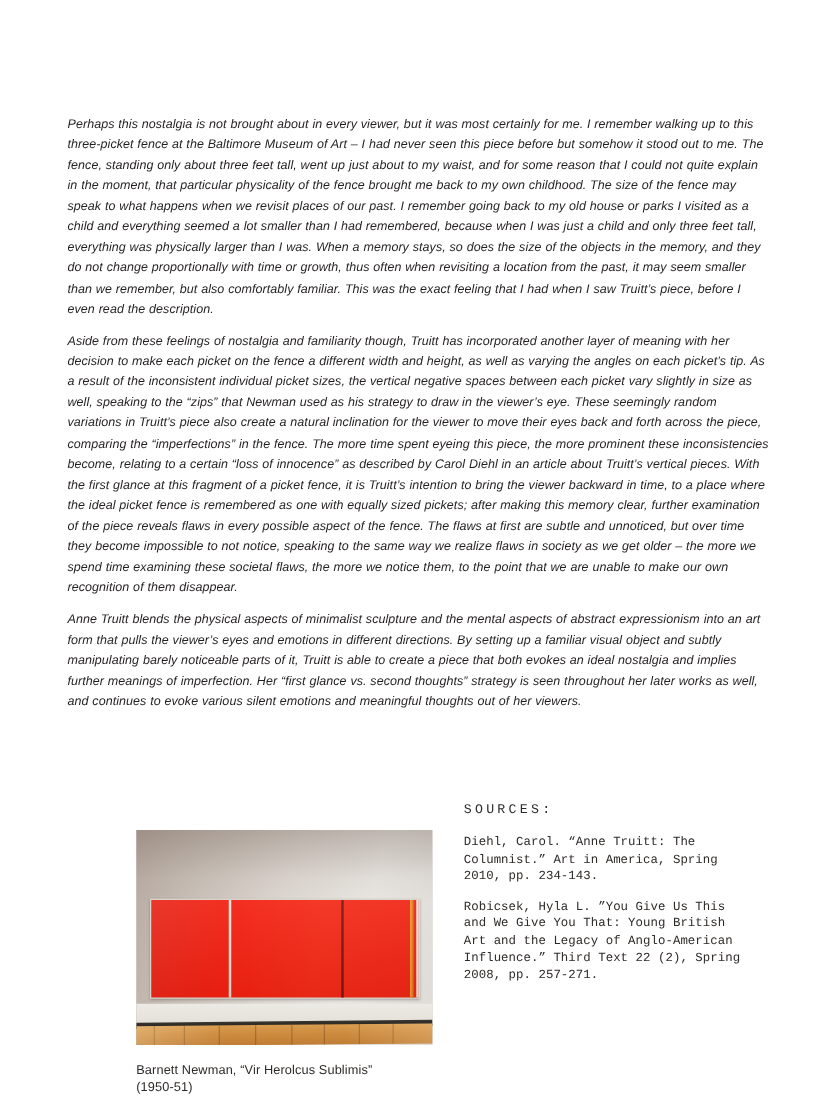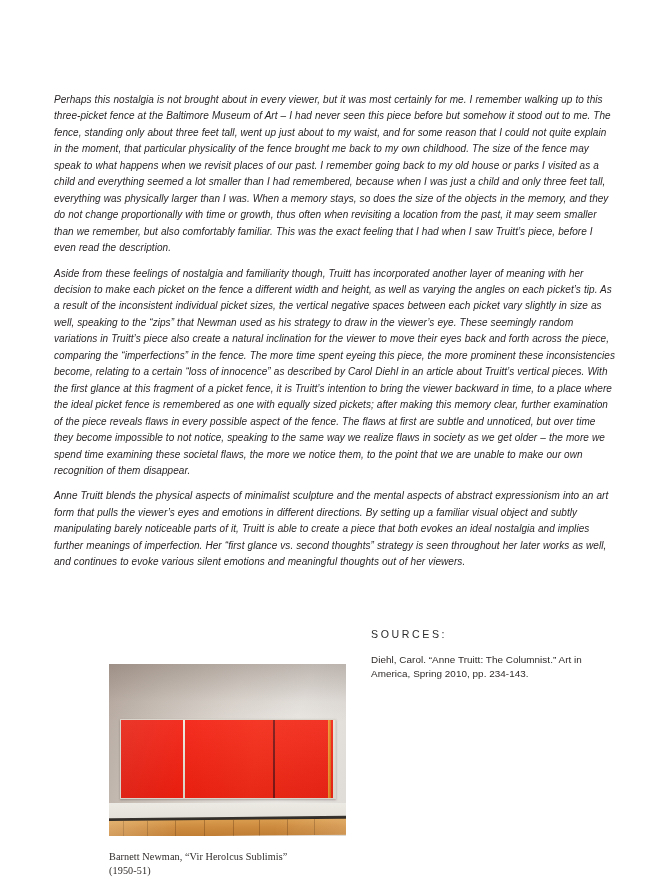--- a/index.html
+++ b/index.html
@@ -61,21 +61,20 @@
     top: 612px;
     width: 670px;
     height: 281px;
   }
 
   .figure {
     position: absolute;
     left: 69px;
     top: 36px;
     width: 198px;
-    font-family: Liberation Serif, serif;
   }
 
   .photo {
     position: relative;
     width: 237px;
     height: 172px;
     overflow: hidden;
     background: #cfc8c2;
   }
 
@@ -194,22 +193,23 @@
     font-size: 10.2px;
     line-height: 14px;
     color: #2e2a28;
     letter-spacing: 0.1px;
   }
 
   
   .sources {
     position: absolute;
     left: 371px;
-    top: 16px;
+    top: 30px;
     width: 225px;
+    font-family: Liberation Mono, monospace;
   }
   .sources-heading {
     font-size: 10.6px;
     letter-spacing: 2.6px;
     color: #2b2b2b;
     margin: 0 0 13px 0;
   }
   .citation {
     font-size: 9.9px;
     line-height: 13.6px;
@@ -261,16 +261,17 @@
           <div class="floor-sheen"></div>
         </div>
       </div>
 
       <figcaption class="caption">Barnett Newman, “Vir Herolcus Sublimis” (1950-51)</figcaption>
     </figure>
 
     <div class="sources">
       <div class="sources-heading">SOURCES:</div>
       <p class="citation">Diehl, Carol. “Anne Truitt: The Columnist.” Art in America, Spring 2010, pp. 234-143.</p>
+      <p class="citation">Robicsek, Hyla L. ”You Give Us This and We Give You That: Young British Art and the Legacy of Anglo-American Influence.” Third Text 22 (2), Spring 2008, pp. 257-271.</p>
     </div>
 
   </div>
 </div>
 
 </body></html>

